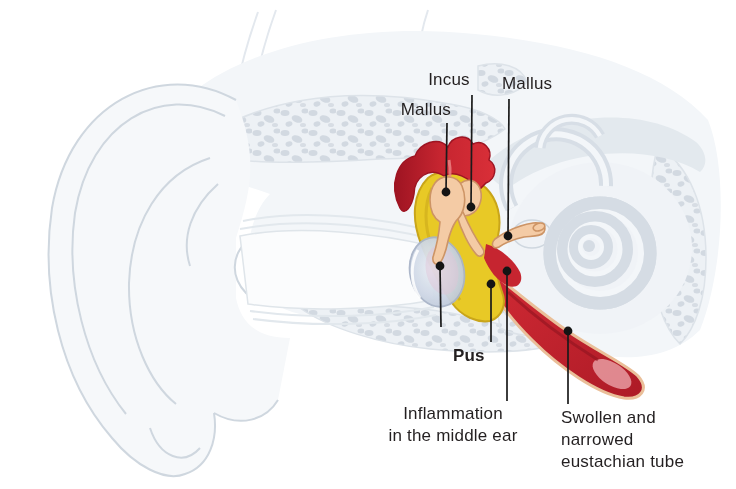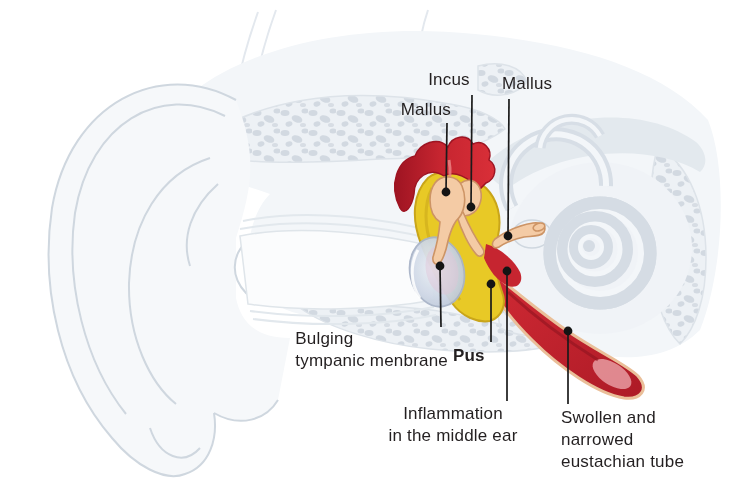--- a/index.html
+++ b/index.html
@@ -168,22 +168,20 @@
     <circle cx="568" cy="323" r="4.4"></circle>
   </g>
 </svg>
 
 <div class="lbl center" style="left:449px;top:61px;">Incus</div>
 
 <div class="lbl" style="left:502px;top:65px;">Mallus</div>
 
 <div class="lbl right" style="right:285px;top:91px;">Mallus</div>
 
-<div class="lbl right" style="right:288px;top:320px;">Bulging
-tympanic menbrane</div>
 
 <div class="lbl" style="left:453px;top:337px;font-weight:bold;">Pus</div>
 
 <div class="lbl center" style="left:453px;top:395px;">Inflammation
 in the middle ear</div>
 
 <div class="lbl" style="left:561px;top:399px;">Swollen and
 narrowed
 eustachian tube</div>
 </div>

